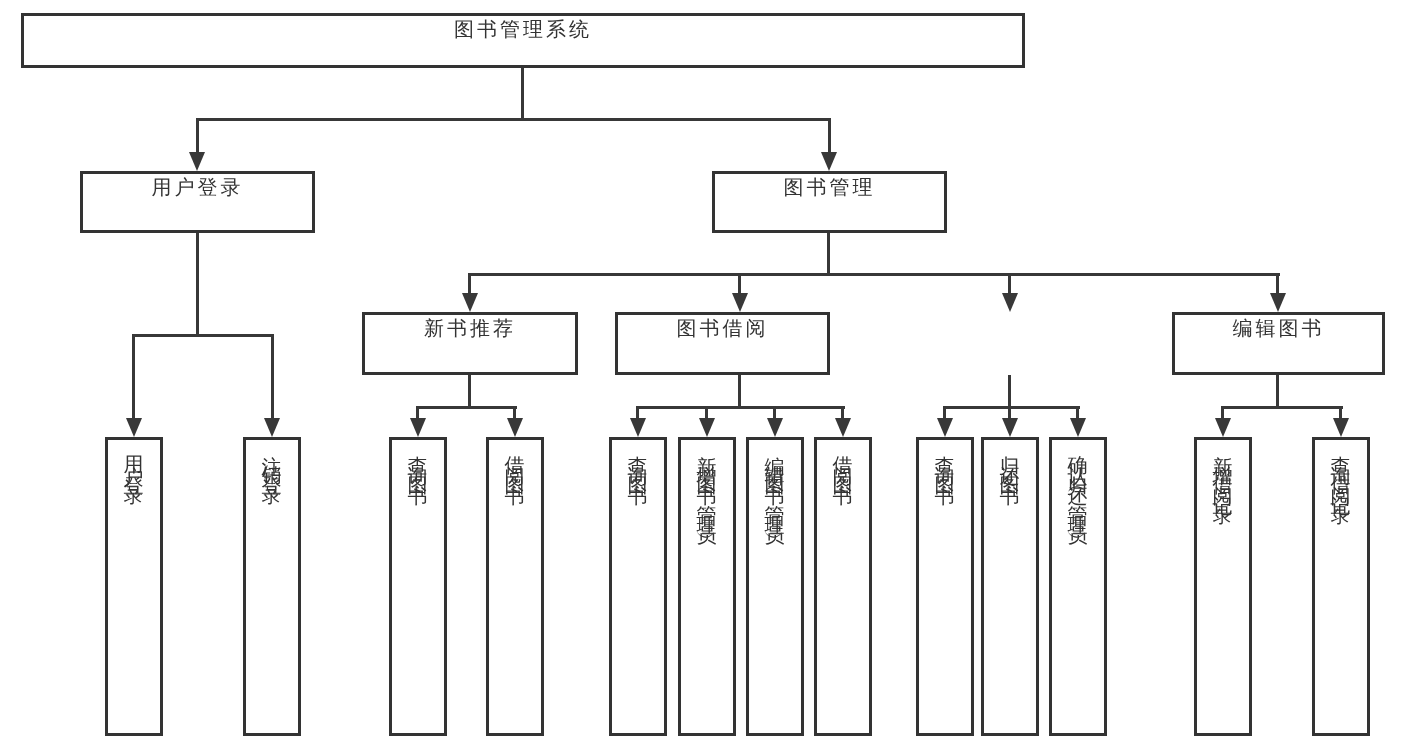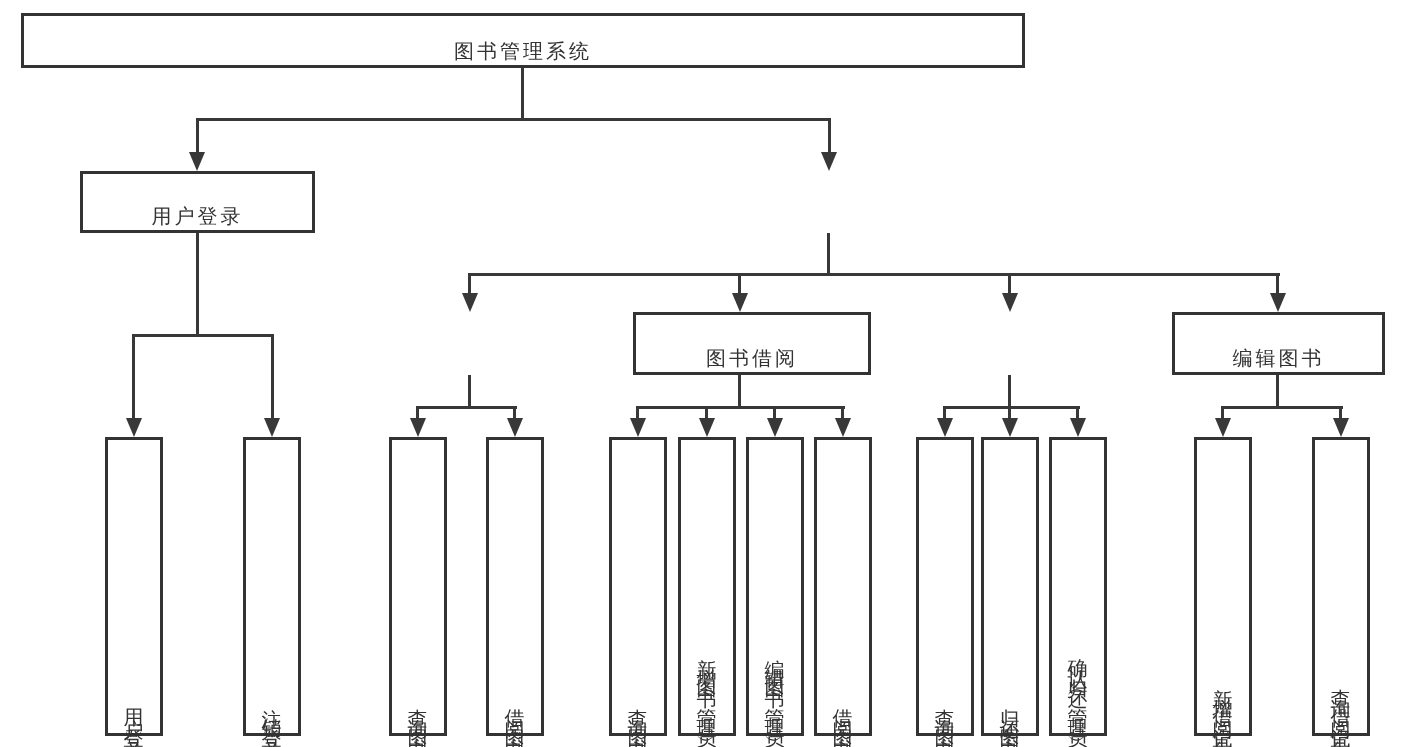--- a/index.html
+++ b/index.html
@@ -12,21 +12,21 @@
     overflow: hidden;
   }
   
   .node {
     position: absolute;
     box-sizing: border-box;
     border: 3px solid #333333;
     background: #ffffff;
     color: #333333;
     display: flex;
-    align-items: flex-end;
+    align-items: flex-start;
     justify-content: center;
     text-align: center;
   }
   .hnode { font-size: 20px; letter-spacing: 3px; white-space: nowrap; }
   .root  { left: 21px;  top: 13px;  width: 1004px; height: 55px; }
   .lvl1  { top: 171px; height: 62px; }
   .lvl2  { top: 312px; height: 63px; }
   .leaf  {
     top: 437px; height: 299px; width: 58px;
     font-size: 20px;
@@ -75,40 +75,46 @@
   <div class="vl" style="left:521px; top:68px; height:52px"></div>
   <div class="hl" style="left:196px; top:118px; width:635px"></div>
   <div class="vl" style="left:196px; top:118px; height:36px"></div>
   <div class="arr" style="left:189px; top:152px"></div>
   <div class="vl" style="left:828px; top:118px; height:36px"></div>
   <div class="arr" style="left:821px; top:152px"></div>
 
   <div class="node hnode lvl1" style="left:80px; width:235px">
     <span>用户登录</span>
   </div>
+  <div class="node hnode lvl1" style="left:712px; width:235px">
+    <span>图书管理</span>
+  </div>
 
   <div class="vl" style="left:196px; top:233px; height:103px"></div>
   <div class="hl" style="left:133px; top:334px; width:141px"></div>
   <div class="vl" style="left:132px; top:334px; height:84px"></div>
   <div class="arr" style="left:126px; top:418px"></div>
   <div class="vl" style="left:271px; top:334px; height:84px"></div>
   <div class="arr" style="left:264px; top:418px"></div>
 
   <div class="vl" style="left:827px; top:233px; height:42px"></div>
   <div class="hl" style="left:469px; top:273px; width:811px"></div>
   <div class="vl" style="left:468px; top:273px; height:22px"></div>
   <div class="arr" style="left:462px; top:293px"></div>
   <div class="vl" style="left:738px; top:273px; height:22px"></div>
   <div class="arr" style="left:732px; top:293px"></div>
   <div class="vl" style="left:1008px; top:273px; height:22px"></div>
   <div class="arr" style="left:1002px; top:293px"></div>
   <div class="vl" style="left:1276px; top:273px; height:22px"></div>
   <div class="arr" style="left:1270px; top:293px"></div>
 
-  <div class="node hnode lvl2" style="left:633px; width:238px">
+  <div class="node hnode lvl2" style="left:362px; width:216px">
+    <span>新书推荐</span>
+  </div>
+  <div class="node hnode lvl2" style="left:615px; width:215px">
     <span>图书借阅</span>
   </div>
   <div class="node hnode lvl2" style="left:1172px; width:213px">
     <span>编辑图书</span>
   </div>
 
   <div class="vl" style="left:468px; top:375px; height:33px"></div>
   <div class="hl" style="left:417px; top:406px; width:100px"></div>
   <div class="vl" style="left:416px; top:406px; height:14px"></div>
   <div class="arr" style="left:410px; top:418px"></div>

